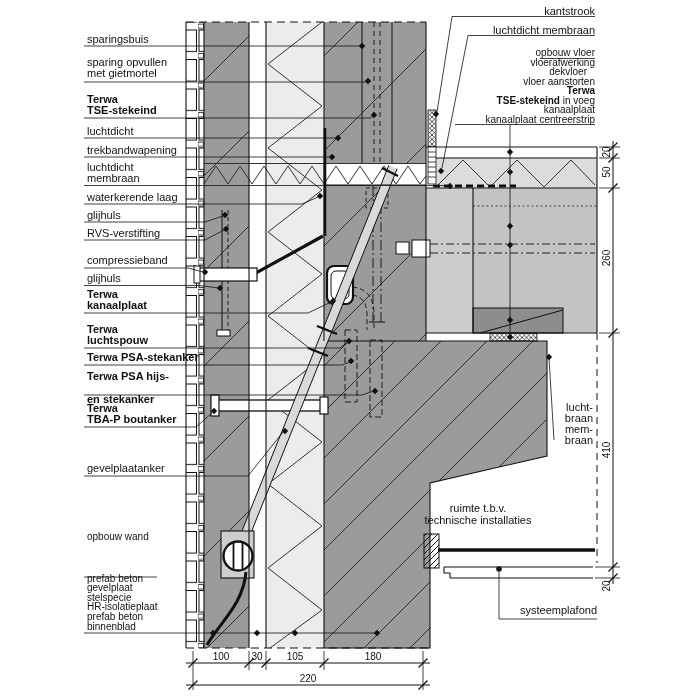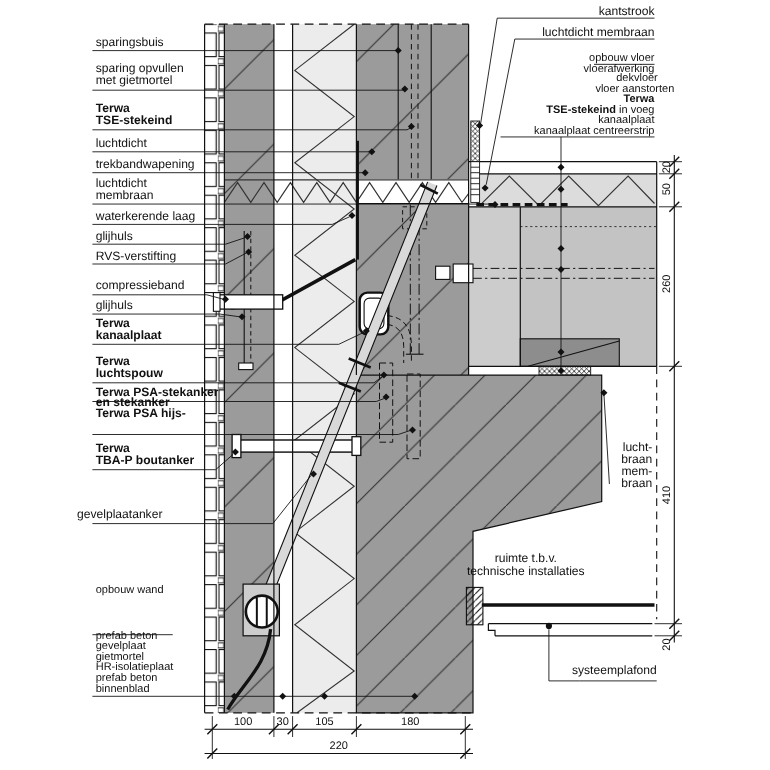--- a/index.html
+++ b/index.html
@@ -238,38 +238,38 @@
 <div class="lbl" style="left:87px;top:210px">glijhuls</div>
 <div class="lbl" style="left:87px;top:228px">RVS-verstifting</div>
 <div class="lbl" style="left:87px;top:255px">compressieband</div>
 <div class="lbl" style="left:87px;top:273px">glijhuls</div>
 <div class="lbl b" style="left:87px;top:289px">Terwa</div>
 <div class="lbl b" style="left:87px;top:300px">kanaalplaat</div>
 <div class="lbl b" style="left:87px;top:324px">Terwa</div>
 <div class="lbl b" style="left:87px;top:335px">luchtspouw</div>
 <div class="lbl b" style="left:87px;top:352px">Terwa PSA-stekanker</div>
 <div class="lbl b" style="left:87px;top:371px">Terwa PSA hijs-</div>
-<div class="lbl b" style="left:87px;top:361px">en stekanker</div>
+<div class="lbl b" style="left:87px;top:394px">en stekanker</div>
 <div class="lbl b" style="left:87px;top:403px">Terwa</div>
 <div class="lbl b" style="left:87px;top:414px">TBA-P boutanker</div>
-<div class="lbl" style="left:70px;top:463px">gevelplaatanker</div>
+<div class="lbl" style="left:87px;top:463px">gevelplaatanker</div>
 <div class="lbl sm" style="left:87px;top:532px">opbouw wand</div>
 <div class="lbl sm" style="left:87px;top:574px">prefab beton</div>
 <div class="lbl sm" style="left:87px;top:583px">gevelplaat</div>
-<div class="lbl sm" style="left:87px;top:593px">gietmortel</div>
+<div class="lbl sm" style="left:87px;top:593px">stelspecie</div>
 <div class="lbl sm" style="left:87px;top:602px">HR-isolatieplaat</div>
 <div class="lbl sm" style="left:87px;top:612px">prefab beton</div>
 <div class="lbl sm" style="left:87px;top:622px">binnenblad</div>
 
 <div class="lbl ral" style="right:105px;top:6px">kantstrook</div>
 <div class="lbl ral" style="right:105px;top:25px">luchtdicht membraan</div>
 <div class="lbl sm ral" style="right:105px;top:48px">opbouw vloer</div>
 <div class="lbl sm ral" style="right:105px;top:58px">vloerafwerking</div>
-<div class="lbl sm ral" style="right:102px;top:67px">dekvloer</div>
-<div class="lbl sm ral" style="right:87px;top:77px">vloer aanstorten</div>
+<div class="lbl sm ral" style="right:113px;top:67px">dekvloer</div>
+<div class="lbl sm ral" style="right:105px;top:77px">vloer aanstorten</div>
 <div class="lbl sm ral b" style="right:105px;top:86px">Terwa</div>
 <div class="lbl sm ral" style="right:105px;top:96px"><span class="b">TSE-stekeind</span><span> in voeg</span></div>
 <div class="lbl sm ral" style="right:105px;top:105px">kanaalplaat</div>
 <div class="lbl sm ral" style="right:105px;top:115px">kanaalplaat centreerstrip</div>
 <div class="lbl ral" style="right:107px;top:402px">lucht-</div>
 <div class="lbl ral" style="right:107px;top:413px">braan</div>
 <div class="lbl ral" style="right:107px;top:424px">mem-</div>
 <div class="lbl ral" style="right:107px;top:435px">braan</div>
 <div class="lbl ctr" style="left:408px;top:503px;width:140px">ruimte t.b.v.</div>
 <div class="lbl ctr" style="left:408px;top:515px;width:140px">technische installaties</div>

